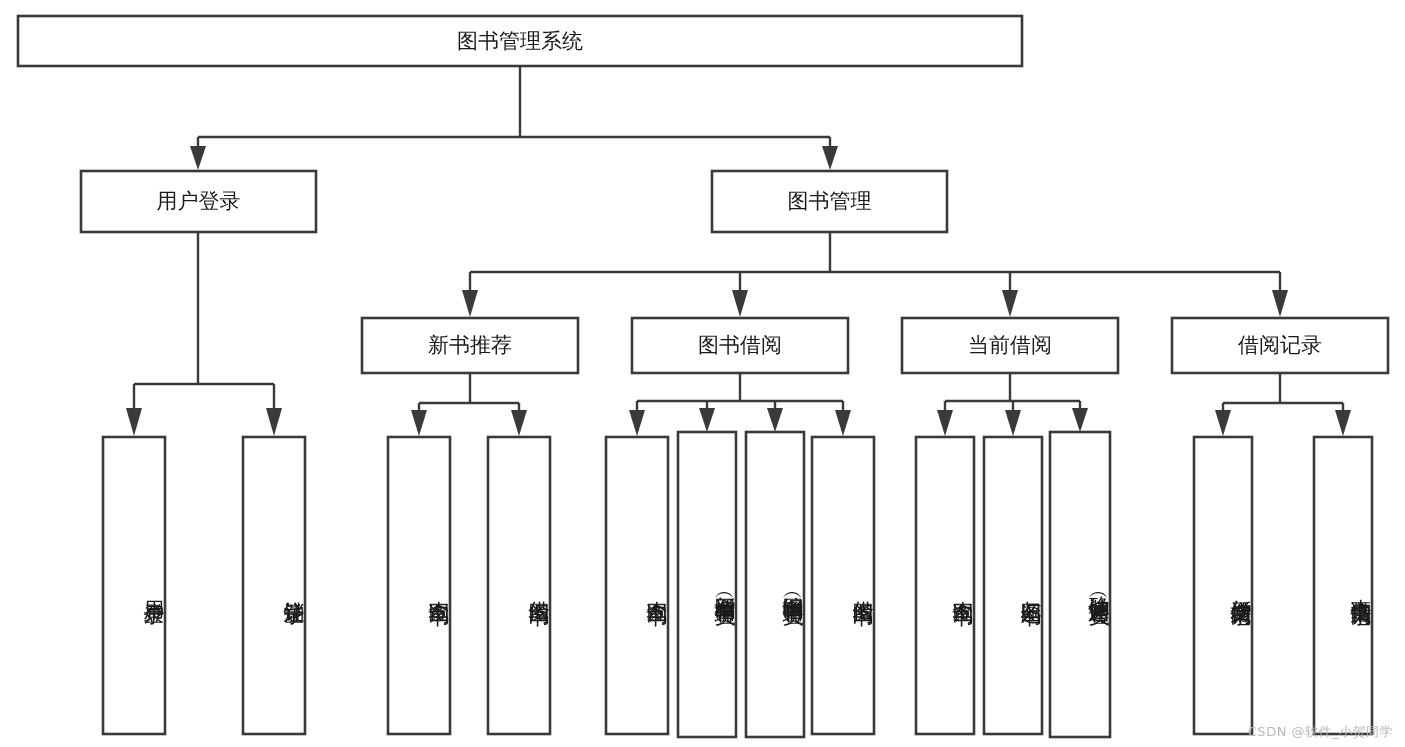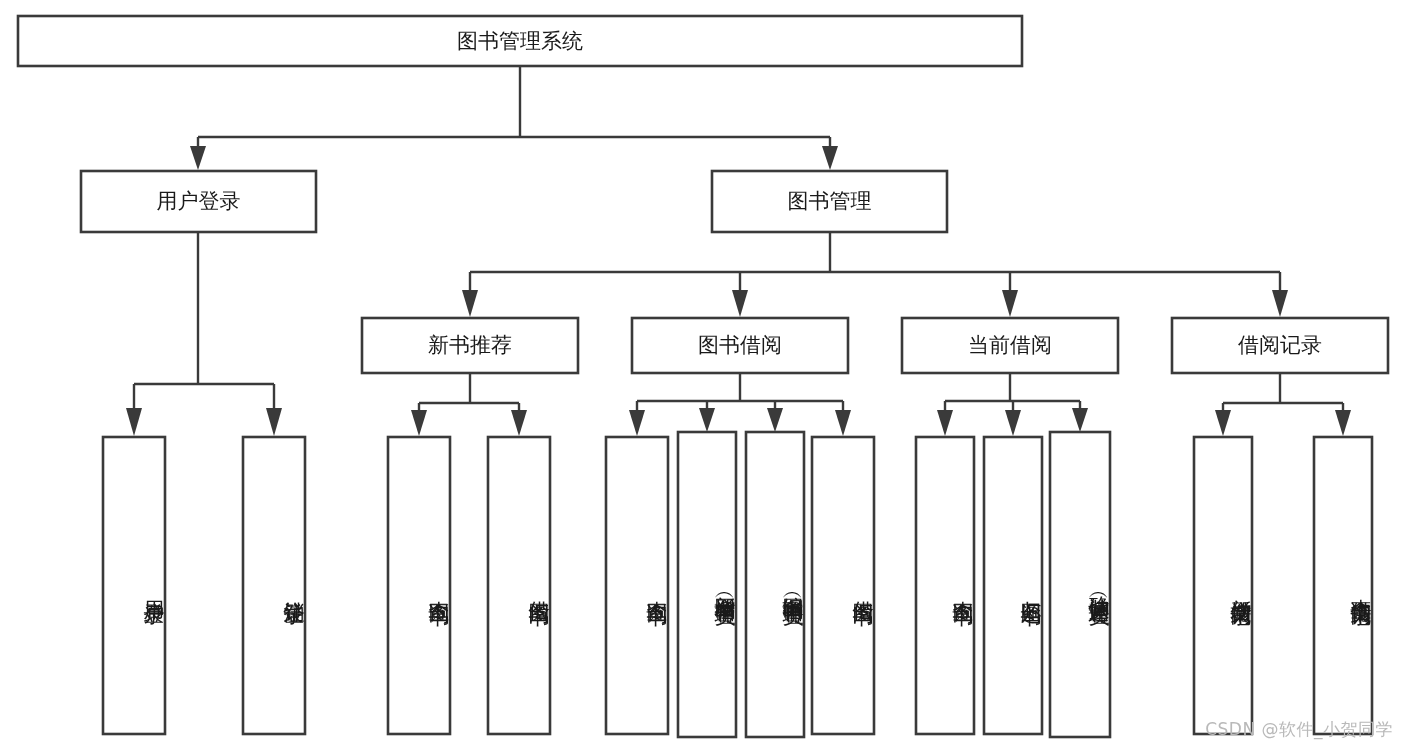--- a/index.html
+++ b/index.html
@@ -61,21 +61,21 @@
     display: flex;
     align-items: flex-start;
     justify-content: center;
     pointer-events: none;
   }
   .watermark {
     position: absolute;
     right: 12px;
     bottom: 6px;
     font-family: "DejaVu Sans", "Liberation Sans", sans-serif;
-    font-size: 17px;
+    font-size: 13px;
     color: #b9b9b9;
     letter-spacing: 0.5px;
     white-space: nowrap;
   }
 </style>
 </head>
 <body>
 
 <div id="diagram-root">
 

